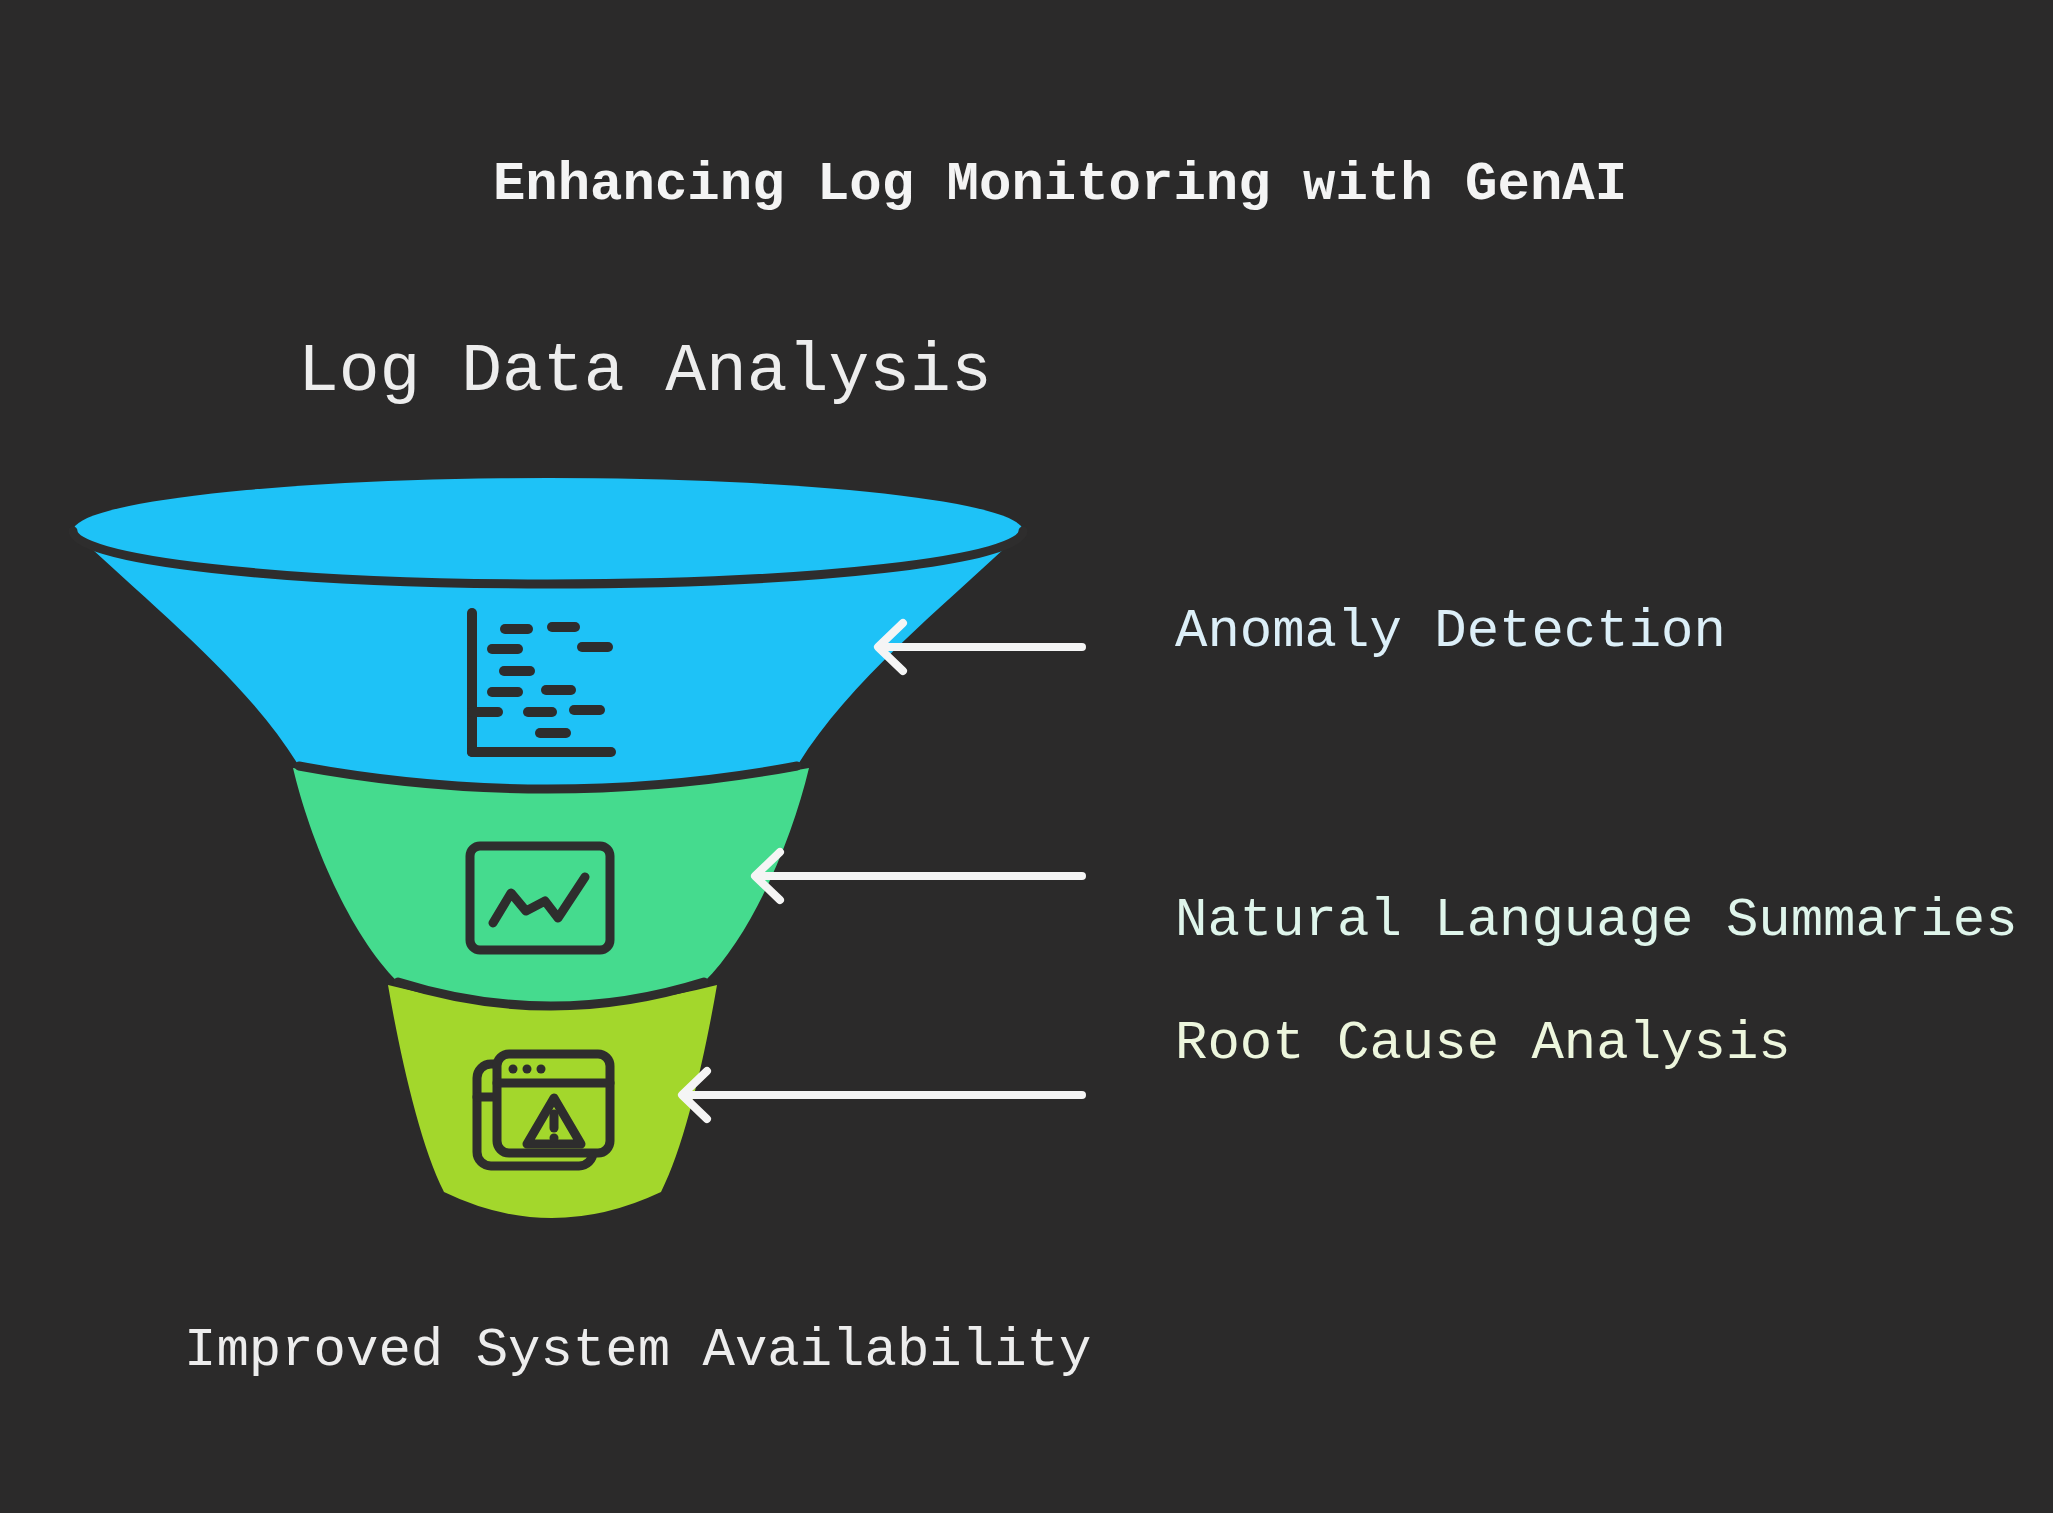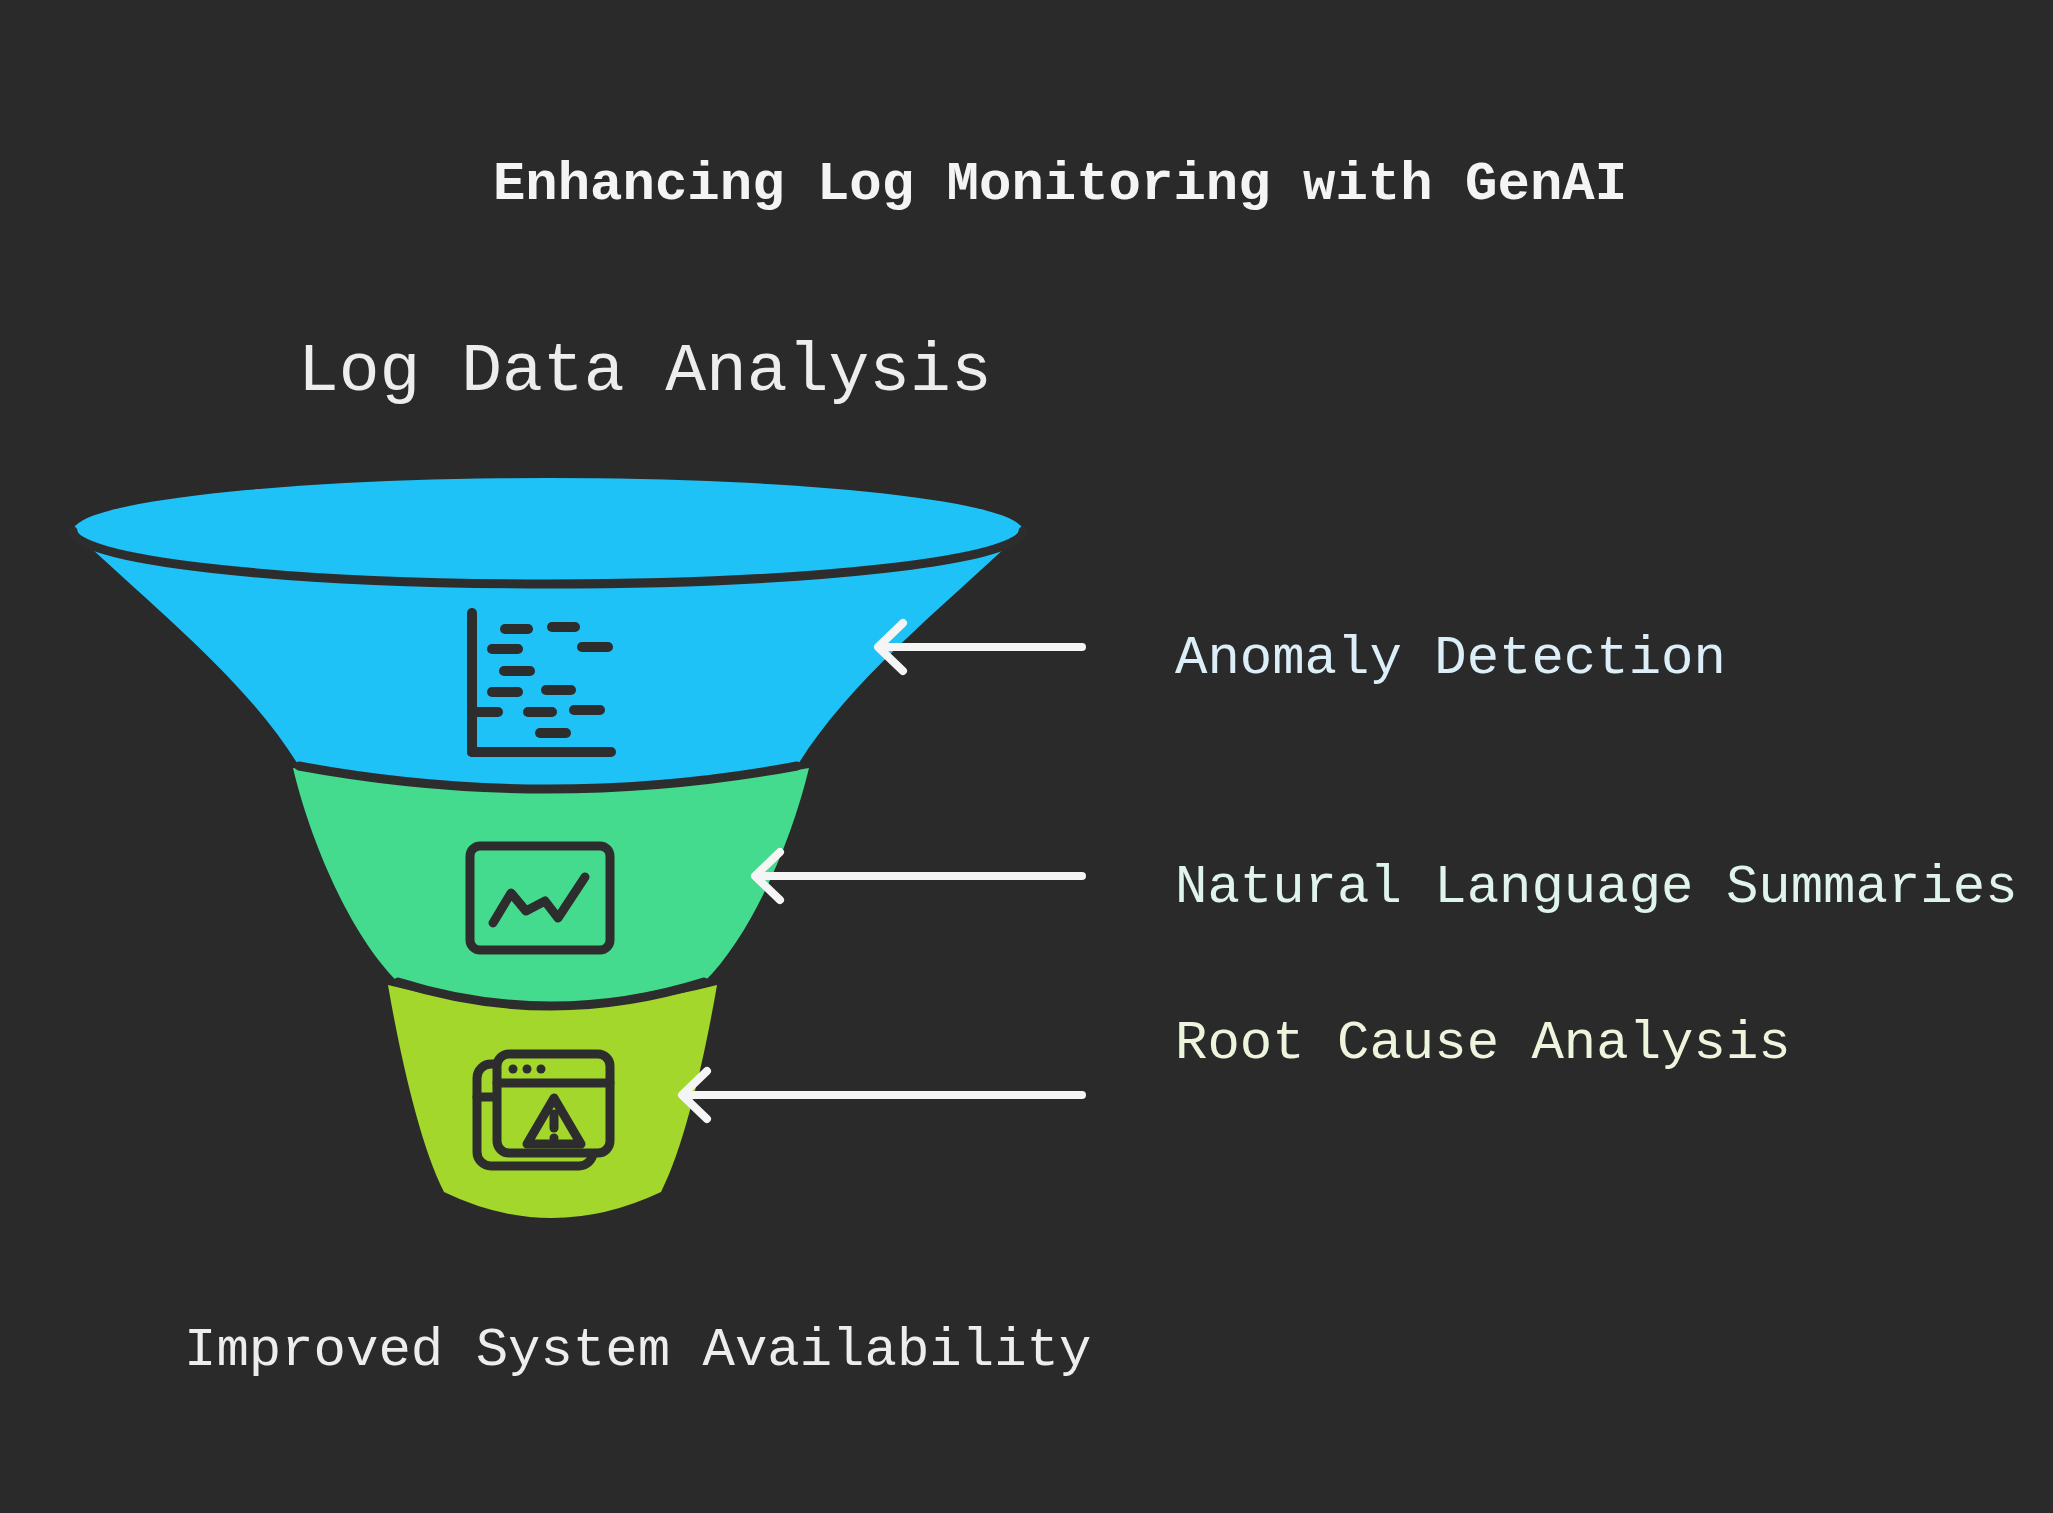--- a/index.html
+++ b/index.html
@@ -52,22 +52,22 @@
     font-size:68px;font-weight:400;
     color:var(--top-label-text);
   }
   .bottom-label{
     left:160px;top:1323px;
     font-size:54px;font-weight:400;
     color:var(--bottom-label-text);
     margin-left:24px;
   }
   .stage-label{font-size:54px;font-weight:400;left:1175px;}
-  .stage-label-1{top:631px;color:var(--stage1-label-text);}
-  .stage-label-2{top:860px;color:var(--stage2-label-text);}
+  .stage-label-1{top:604px;color:var(--stage1-label-text);}
+  .stage-label-2{top:893px;color:var(--stage2-label-text);}
   .stage-label-3{top:1016px;color:var(--stage3-label-text);}
 
   
   .fill-blue{fill:var(--funnel-blue);}
   .fill-green{fill:var(--funnel-green);}
   .fill-lime{fill:var(--funnel-lime);}
   .rim{fill:none;stroke:var(--outline);stroke-width:9;stroke-linecap:round;}
   .icon-stroke{fill:none;stroke:var(--outline);stroke-width:9;stroke-linecap:round;stroke-linejoin:round;}
   .icon-stroke-thick{fill:none;stroke:var(--outline);stroke-width:10;stroke-linecap:round;stroke-linejoin:round;}
   .icon-fill-dark{fill:var(--outline);stroke:none;}

